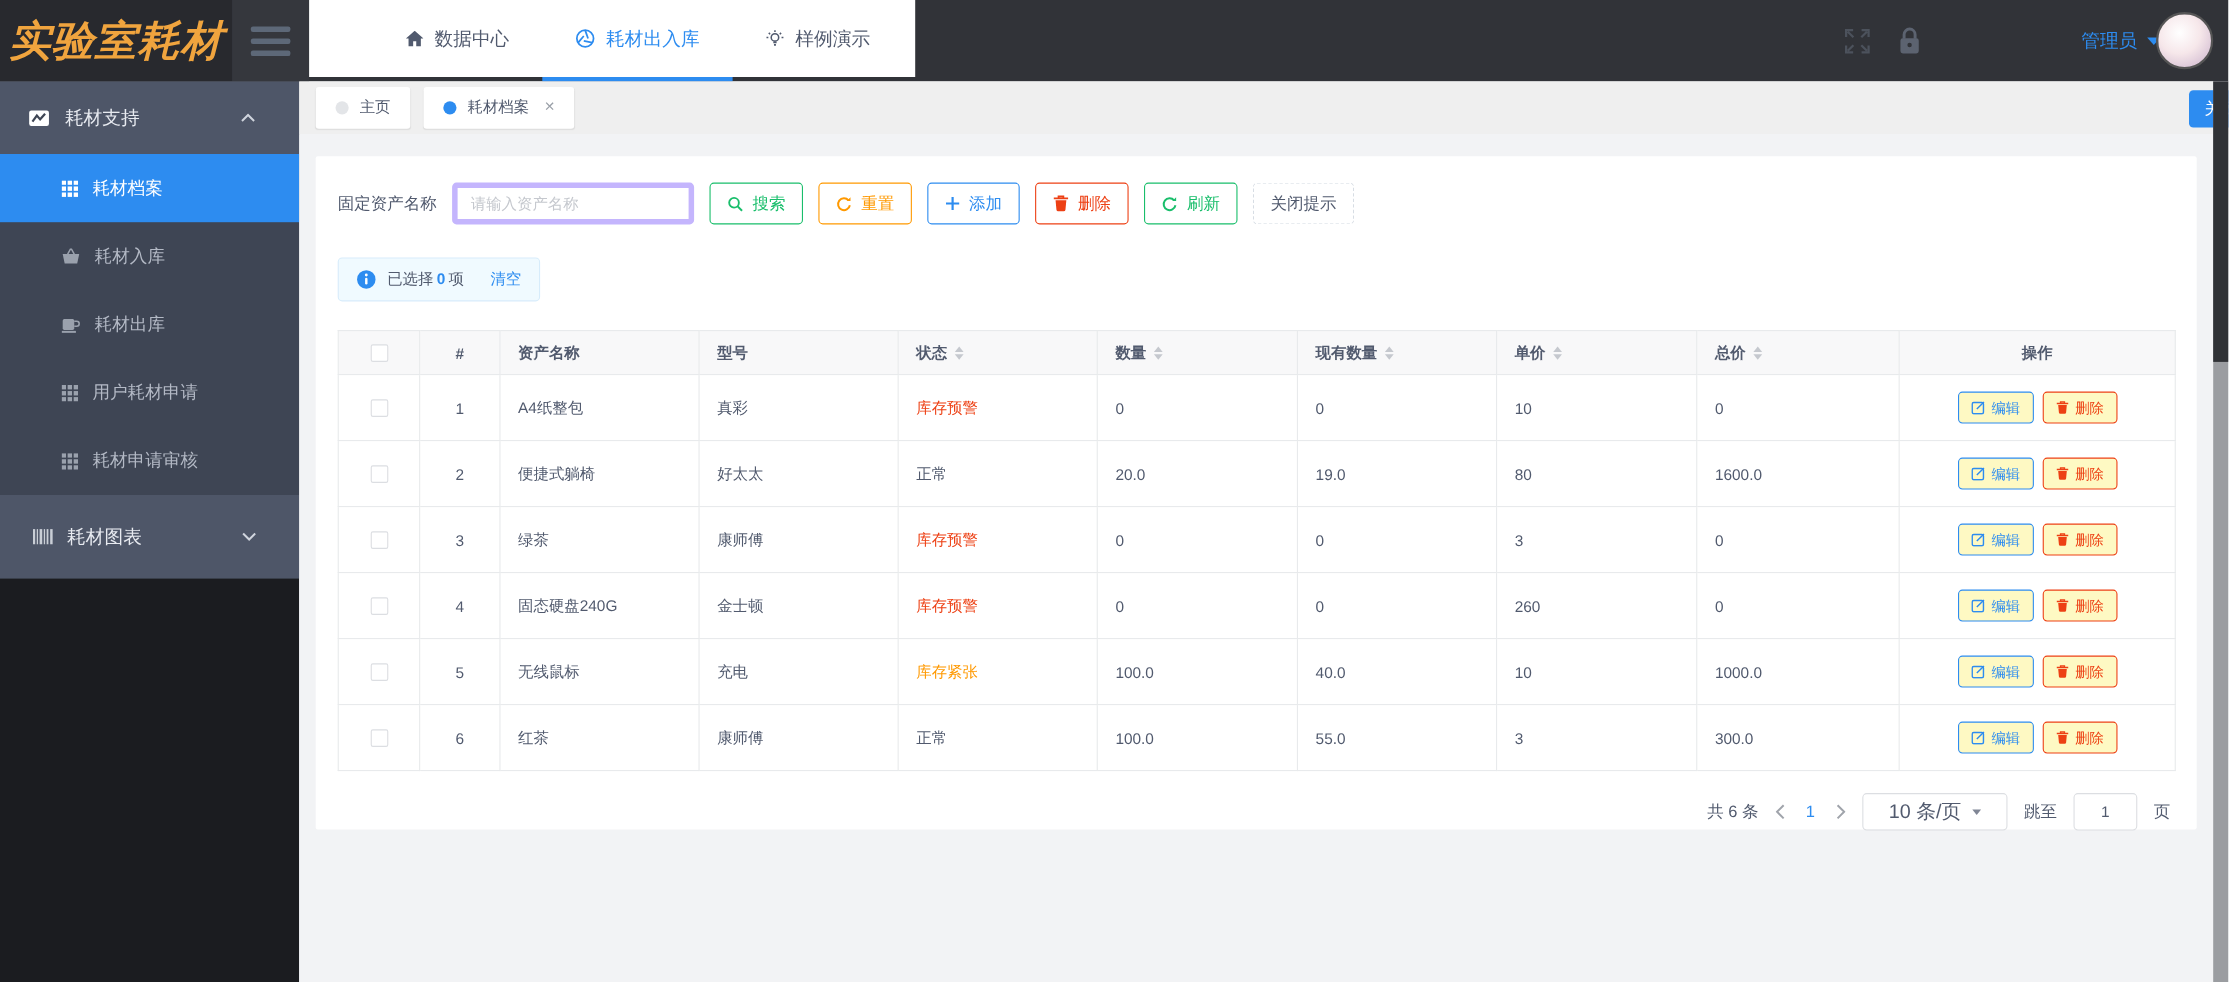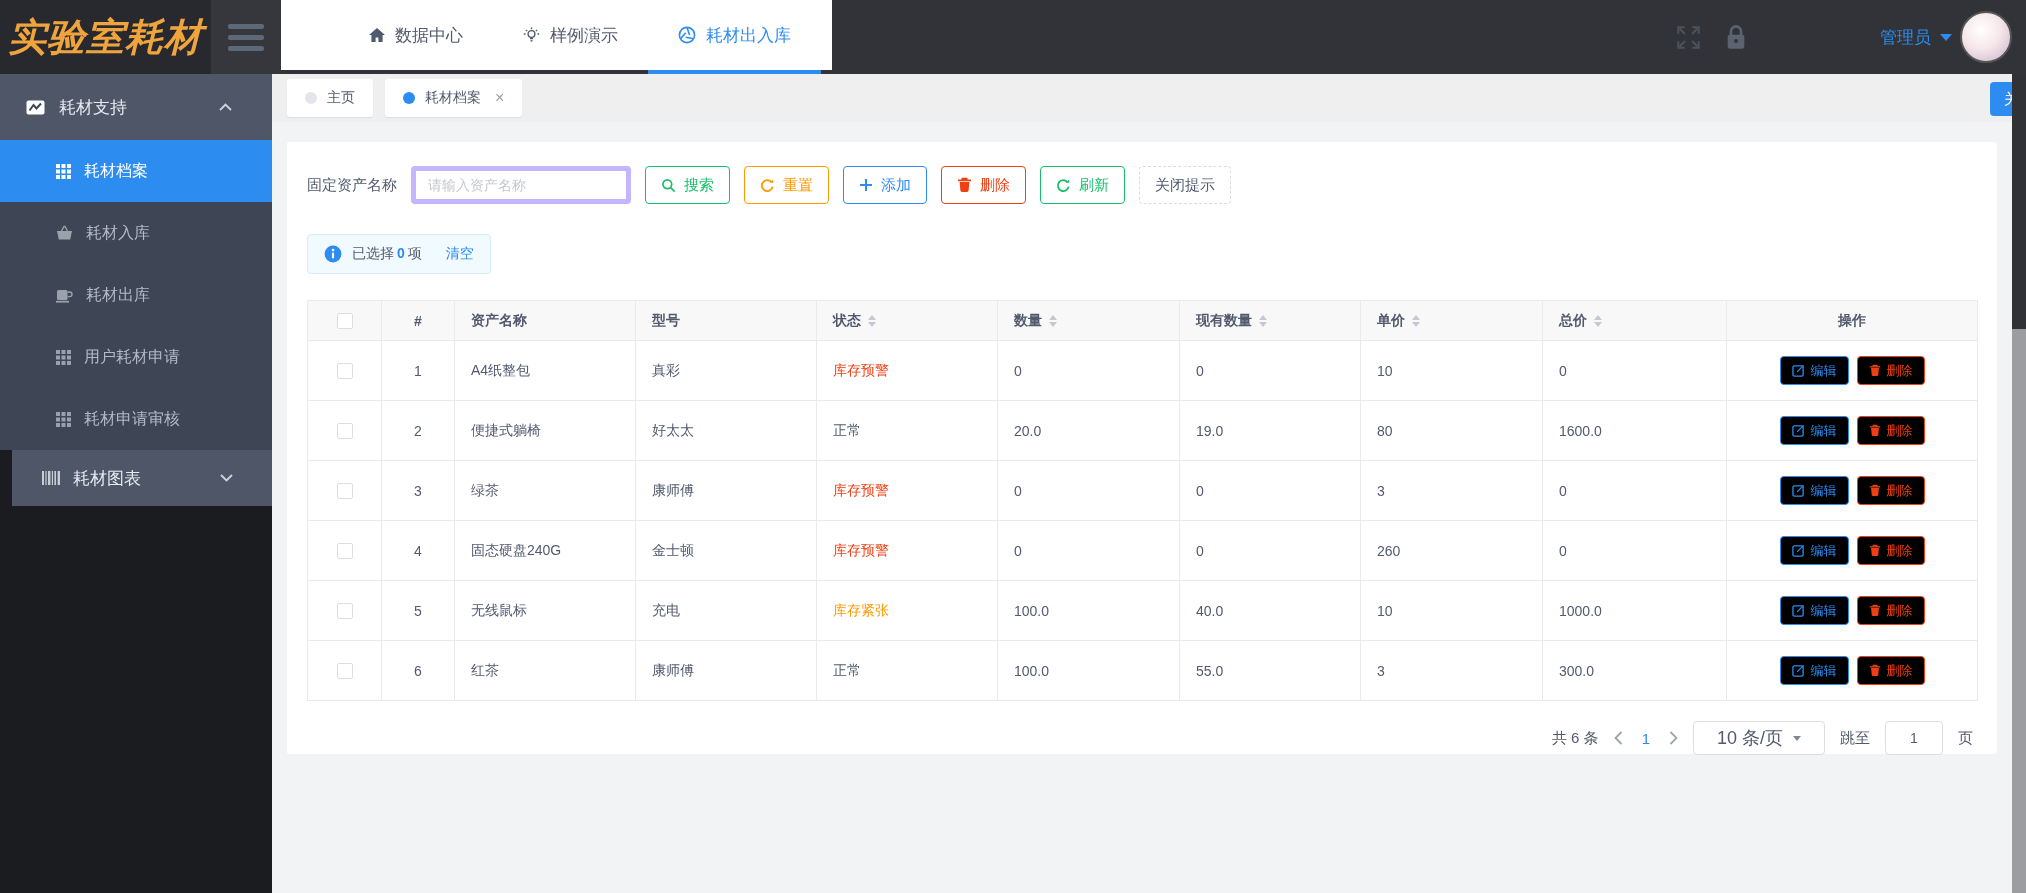--- a/index.html
+++ b/index.html
@@ -13,35 +13,35 @@
   .burger { position:absolute; left:211px; top:0; width:70px; height:74px; background:#35373d; display:flex; align-items:center; justify-content:center; cursor:pointer; }
   .burger .bars { display:flex; flex-direction:column; gap:6px; }
   .burger .bars i { display:block; width:36px; height:5px; border-radius:2px; background:#5d6878; }
   .nav { position:absolute; left:281px; top:0; width:551px; height:70px; background:#fff; display:flex; align-items:stretch; padding-left:58px; }
   .nav-tab { position:relative; display:flex; align-items:center; gap:10px; padding:12px 30px; font-size:17px; color:#515a6e; cursor:pointer;text-align:center; }
   .nav-tab svg { color:#515a6e; }
   .nav-tab.active { color:#2d8cf0; }
   .nav-tab.active svg { color:#2d8cf0; }
   .nav-tab.active::after { content:""; position:absolute; left:0; right:0; bottom:-4px; height:4px; background:#2d8cf0; }
   .hdr-ico { position:absolute; top:0; height:74px; display:flex; align-items:center; color:#4c525c; }
-  .user { position:absolute; right:74px; top:0; height:74px; display:flex; align-items:center; gap:9px; color:#2d8cf0; font-size:17px; cursor:pointer; }
+  .user { position:absolute; right:62px; top:0; height:74px; display:flex; align-items:center; gap:9px; color:#2d8cf0; font-size:17px; cursor:pointer; }
   .caret-dn { width:0; height:0; border-left:6px solid transparent; border-right:6px solid transparent; border-top:7px solid currentColor; display:inline-block; }
   .avatar { position:absolute; right:14px; top:11px; width:52px; height:52px; border-radius:50%；; border-radius:50%; background:radial-gradient(circle at 40% 35%, #ffffff 0%, #f6e7ea 45%, #d9c4d6 80%, #b9a6c0 100%); border:2px solid #555; }
 
   
   .sidebar { position:absolute; left:0; top:74px; width:272px; height:819px; background:#1b1c20; }
   .sgroup { height:66px; background:#4e5668; display:flex; align-items:center; padding:0 26px; color:#e7eaf0; font-size:17px; cursor:pointer; }
   .sgroup svg { margin-right:14px; }
   .sgroup .chev { margin-left:auto; color:#cfd4dd; }
   .smenu { background:#3e4554; }
   .sitem { height:62px; display:flex; align-items:center; padding-left:56px; color:#b3b9c5; font-size:16px; cursor:pointer; }
   .sitem svg { margin-right:13px; color:#9aa1ad; }
   .sitem.active { background:#2d8cf0; color:#fff; }
   .sitem.active svg { color:#fff; }
-  .sgroup2 { height:56px; background:#4e5668; display:flex; align-items:center; padding:0 26px 0 30px; color:#e7eaf0; font-size:17px; cursor:pointer;margin-left:12px; }
+  .sgroup2 { height:76px; background:#4e5668; display:flex; align-items:center; padding:0 26px 0 30px; color:#e7eaf0; font-size:17px; cursor:pointer; }
   .sgroup2 svg { margin-right:13px; color:#c9ced6; }
   .sgroup2 .chev { margin-left:auto; color:#cfd4dd; }
 
   
   .crumbs { position:absolute; left:272px; top:74px; width:1858px; height:48px; background:#efefef; display:flex; align-items:center; padding-left:15px; gap:12px; }
   .chip { height:38px; background:#fff; border-radius:3px; display:flex; align-items:center; gap:10px; padding:0 18px; font-size:14px; color:#515a6e; box-shadow:0 1px 1px rgba(0,0,0,.08); cursor:pointer; }
   .dot { width:12px; height:12px; border-radius:50%; background:#e3e5e8; }
   .dot.blue { background:#2d8cf0; }
   .chip .x { color:#9aa0a8; font-size:16px; margin-left:4px; cursor:pointer; }
   .close-menu { position:absolute; right:33px; top:8px; height:34px; background:#2d8cf0; border:none; color:#fff; font-size:15px; border-radius:4px; padding:0 14px; display:flex; align-items:center; gap:9px; cursor:pointer; font-family:inherit; }
@@ -75,21 +75,21 @@
   .grid td { border:1px solid #e8eaec; height:60px; padding:0 16px; font-size:14px; color:#515a6e; background:#fff; }
   .grid th.c, .grid td.c { text-align:center; padding:0 4px; }
   .cbx { width:16px; height:16px; border:1px solid #dcdee2; border-radius:2px; background:#fff; display:inline-block; vertical-align:middle; cursor:pointer; }
   .sort { display:inline-flex; flex-direction:column; gap:2px; margin-left:7px; vertical-align:middle; }
   .sort i { width:0; height:0; border-left:4.5px solid transparent; border-right:4.5px solid transparent; }
   .sort .up { border-bottom:5px solid #c5c8ce; }
   .sort .dn { border-top:5px solid #c5c8ce; }
   .st-danger { color:#ed4014; }
   .st-warning { color:#ff9900; }
   .st-normal { color:#515a6e; }
-  .mini { height:29px; border-radius:4px; background:#000000; padding:0 11px; font-size:13px; display:inline-flex; align-items:center; gap:6px; cursor:pointer; font-family:inherit; }
+  .mini { height:29px; border-radius:4px; background:#fef9c3; padding:0 11px; font-size:13px; display:inline-flex; align-items:center; gap:6px; cursor:pointer; font-family:inherit; }
   .mini-edit { color:#2d8cf0; border:1px solid #2d8cf0; }
   .mini-del  { color:#ed4014; border:1px solid #ed4014; margin-left:8px; }
 
   .pager { margin-top:20px; display:flex; justify-content:flex-end; align-items:center; gap:15px; font-size:15px; color:#515a6e; padding-right:4px; }
   .pager .chev { color:#a0a4ab; cursor:pointer; display:flex; }
   .pager .pg { color:#2d8cf0; cursor:pointer; padding:0 4px; }
   .size-sel { height:34px; border:1px solid #dcdee2; border-radius:4px; display:flex; align-items:center; gap:10px; padding:0 23px; cursor:pointer; font-size:18px; }
   .size-sel .caret-dn { border-left-width:4.5px; border-right-width:4.5px; border-top-width:5px; color:#808695; }
   .jump-input { width:58px; height:34px; border:1px solid #dcdee2; border-radius:4px; text-align:center; font-size:14px; color:#515a6e; outline:none; font-family:inherit; }
 
@@ -113,35 +113,35 @@
           <i></i>
         </span>
     </div>
     <div class="nav">
       <div class="nav-tab">
         <svg width="16" height="15" viewBox="0 0 16 15">
             <path d="M8 0L0 7h2.4v7h4.2v-4.6h2.8V14h4.2V7H16L8 0z" fill="currentColor"></path>
           </svg>
         <span>数据中心</span>
       </div>
-      <div class="nav-tab">
-        <svg width="17" height="17" viewBox="0 0 17 17" fill="none" stroke="currentColor" stroke-width="1.4">
-            <circle cx="8.5" cy="7" r="3.4"></circle>
-            <path d="M7 11.6h3M7.6 13.8h1.8M8.5 0.6v1.6M2.9 2.9l1.2 1.2M14.1 2.9l-1.2 1.2M0.8 7h1.7M14.5 7h1.7"></path>
-          </svg>
-        <span>样例演示</span>
-      </div>
       <div class="nav-tab active">
         <svg width="18" height="18" viewBox="0 0 18 18" fill="none" stroke="currentColor" stroke-width="1.6">
             <circle cx="9" cy="9" r="7.6"></circle>
             <path d="M9 1.6L11.6 9"></path>
             <path d="M9 1.6L11.6 9" transform="rotate(120 9 9)"></path>
             <path d="M9 1.6L11.6 9" transform="rotate(240 9 9)"></path>
           </svg>
         <span>耗材出入库</span>
+      </div>
+      <div class="nav-tab">
+        <svg width="17" height="17" viewBox="0 0 17 17" fill="none" stroke="currentColor" stroke-width="1.4">
+            <circle cx="8.5" cy="7" r="3.4"></circle>
+            <path d="M7 11.6h3M7.6 13.8h1.8M8.5 0.6v1.6M2.9 2.9l1.2 1.2M14.1 2.9l-1.2 1.2M0.8 7h1.7M14.5 7h1.7"></path>
+          </svg>
+        <span>样例演示</span>
       </div>
     </div>
     <div class="hdr-ico" style="right:326px;">
       <svg width="23" height="23" viewBox="0 0 18 18" fill="none" stroke="currentColor" stroke-width="1.6">
           <path d="M1 6V1h5M12 1h5v5M17 12v5h-5M6 17H1v-5M2.2 2.2l4 4M15.8 15.8l-4-4M15.8 2.2l-4 4M2.2 15.8l4-4"></path>
         </svg>
     </div>
     <div class="hdr-ico" style="right:280px; color:#5c6370;">
       <svg width="20" height="26" viewBox="0 0 18 23">
           <path d="M4.5 10V6.5a4.5 4.5 0 0 1 9 0V10" stroke="currentColor" stroke-width="2.4" fill="none"></path>

